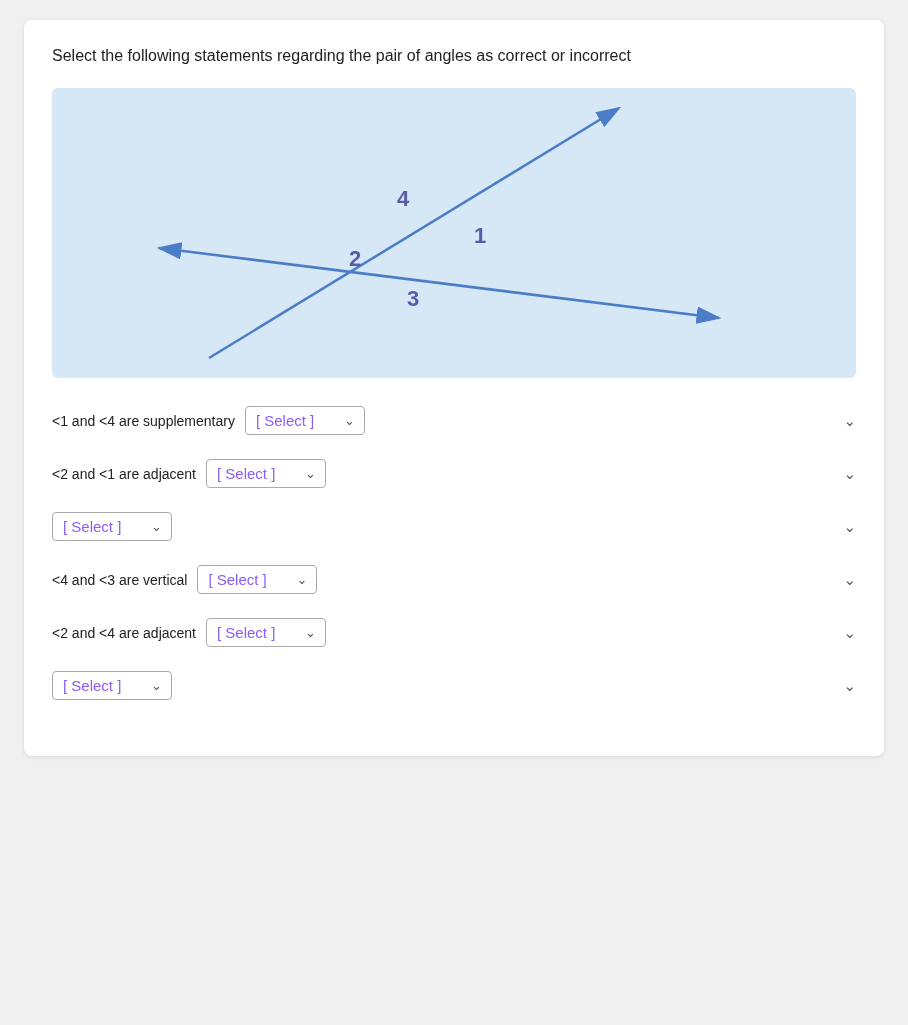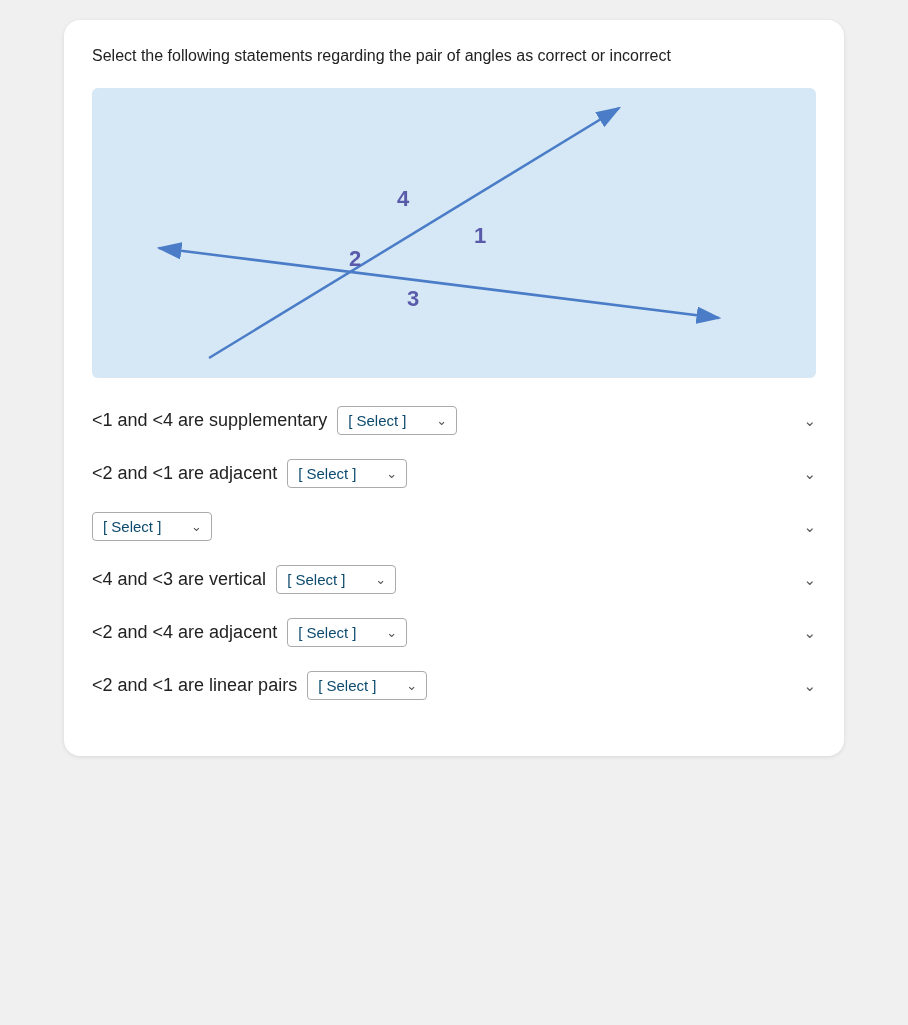--- a/index.html
+++ b/index.html
@@ -14,23 +14,23 @@
       width: 908px;
       min-height: 1025px;
       display: flex;
       align-items: flex-start;
       justify-content: center;
       padding: 20px;
     }
 
     .card {
       background: #ffffff;
-      border-radius: 16px;
+      border-radius: 8px;
       padding: 24px 28px 32px 28px;
-      width: 780px;
+      width: 860px;
       box-shadow: 0 1px 4px rgba(0,0,0,0.1);
     }
 
     .instructions {
       font-size: 16px;
       color: #222;
       line-height: 1.5;
       margin-bottom: 20px;
     }
 
@@ -56,41 +56,41 @@
     }
 
     .question-row {
       display: flex;
       align-items: center;
       margin-bottom: 24px;
       flex-wrap: nowrap;
     }
 
     .question-text {
-      font-size: 18px;
+      font-size: 14px;
       color: #222;
       white-space: nowrap;
       margin-right: 10px;
     }
 
     .select-wrapper {
       position: relative;
       display: inline-flex;
       align-items: center;
     }
 
     .select-dropdown {
       appearance: none;
       -webkit-appearance: none;
       background: #fff;
       border: 1.5px solid #aaa;
       border-radius: 4px;
       padding: 5px 32px 5px 10px;
       font-size: 15px;
-      color: #0c4a6e;
+      color: #8b5cf6;
       cursor: pointer;
       min-width: 120px;
     }
 
     .chevron-down {
       position: absolute;
       right: 10px;
       pointer-events: none;
       font-size: 13px;
       color: #555;
@@ -199,21 +199,20 @@
         <option value="">[ Select ]</option>
         <option value="correct">Correct</option>
         <option value="incorrect">Incorrect</option>
       </select>
       <span class="chevron-down">⌄</span>
     </div>
     <span class="row-end-chevron">⌄</span>
   </div>
 
   <div class="question-row">
-    <span class="question-text">&lt;2 and &lt;1 are linear pairs</span>
     <div class="select-wrapper">
       <select class="select-dropdown">
         <option value="">[ Select ]</option>
         <option value="correct">Correct</option>
         <option value="incorrect">Incorrect</option>
       </select>
       <span class="chevron-down">⌄</span>
     </div>
     <span class="row-end-chevron">⌄</span>
   </div>

